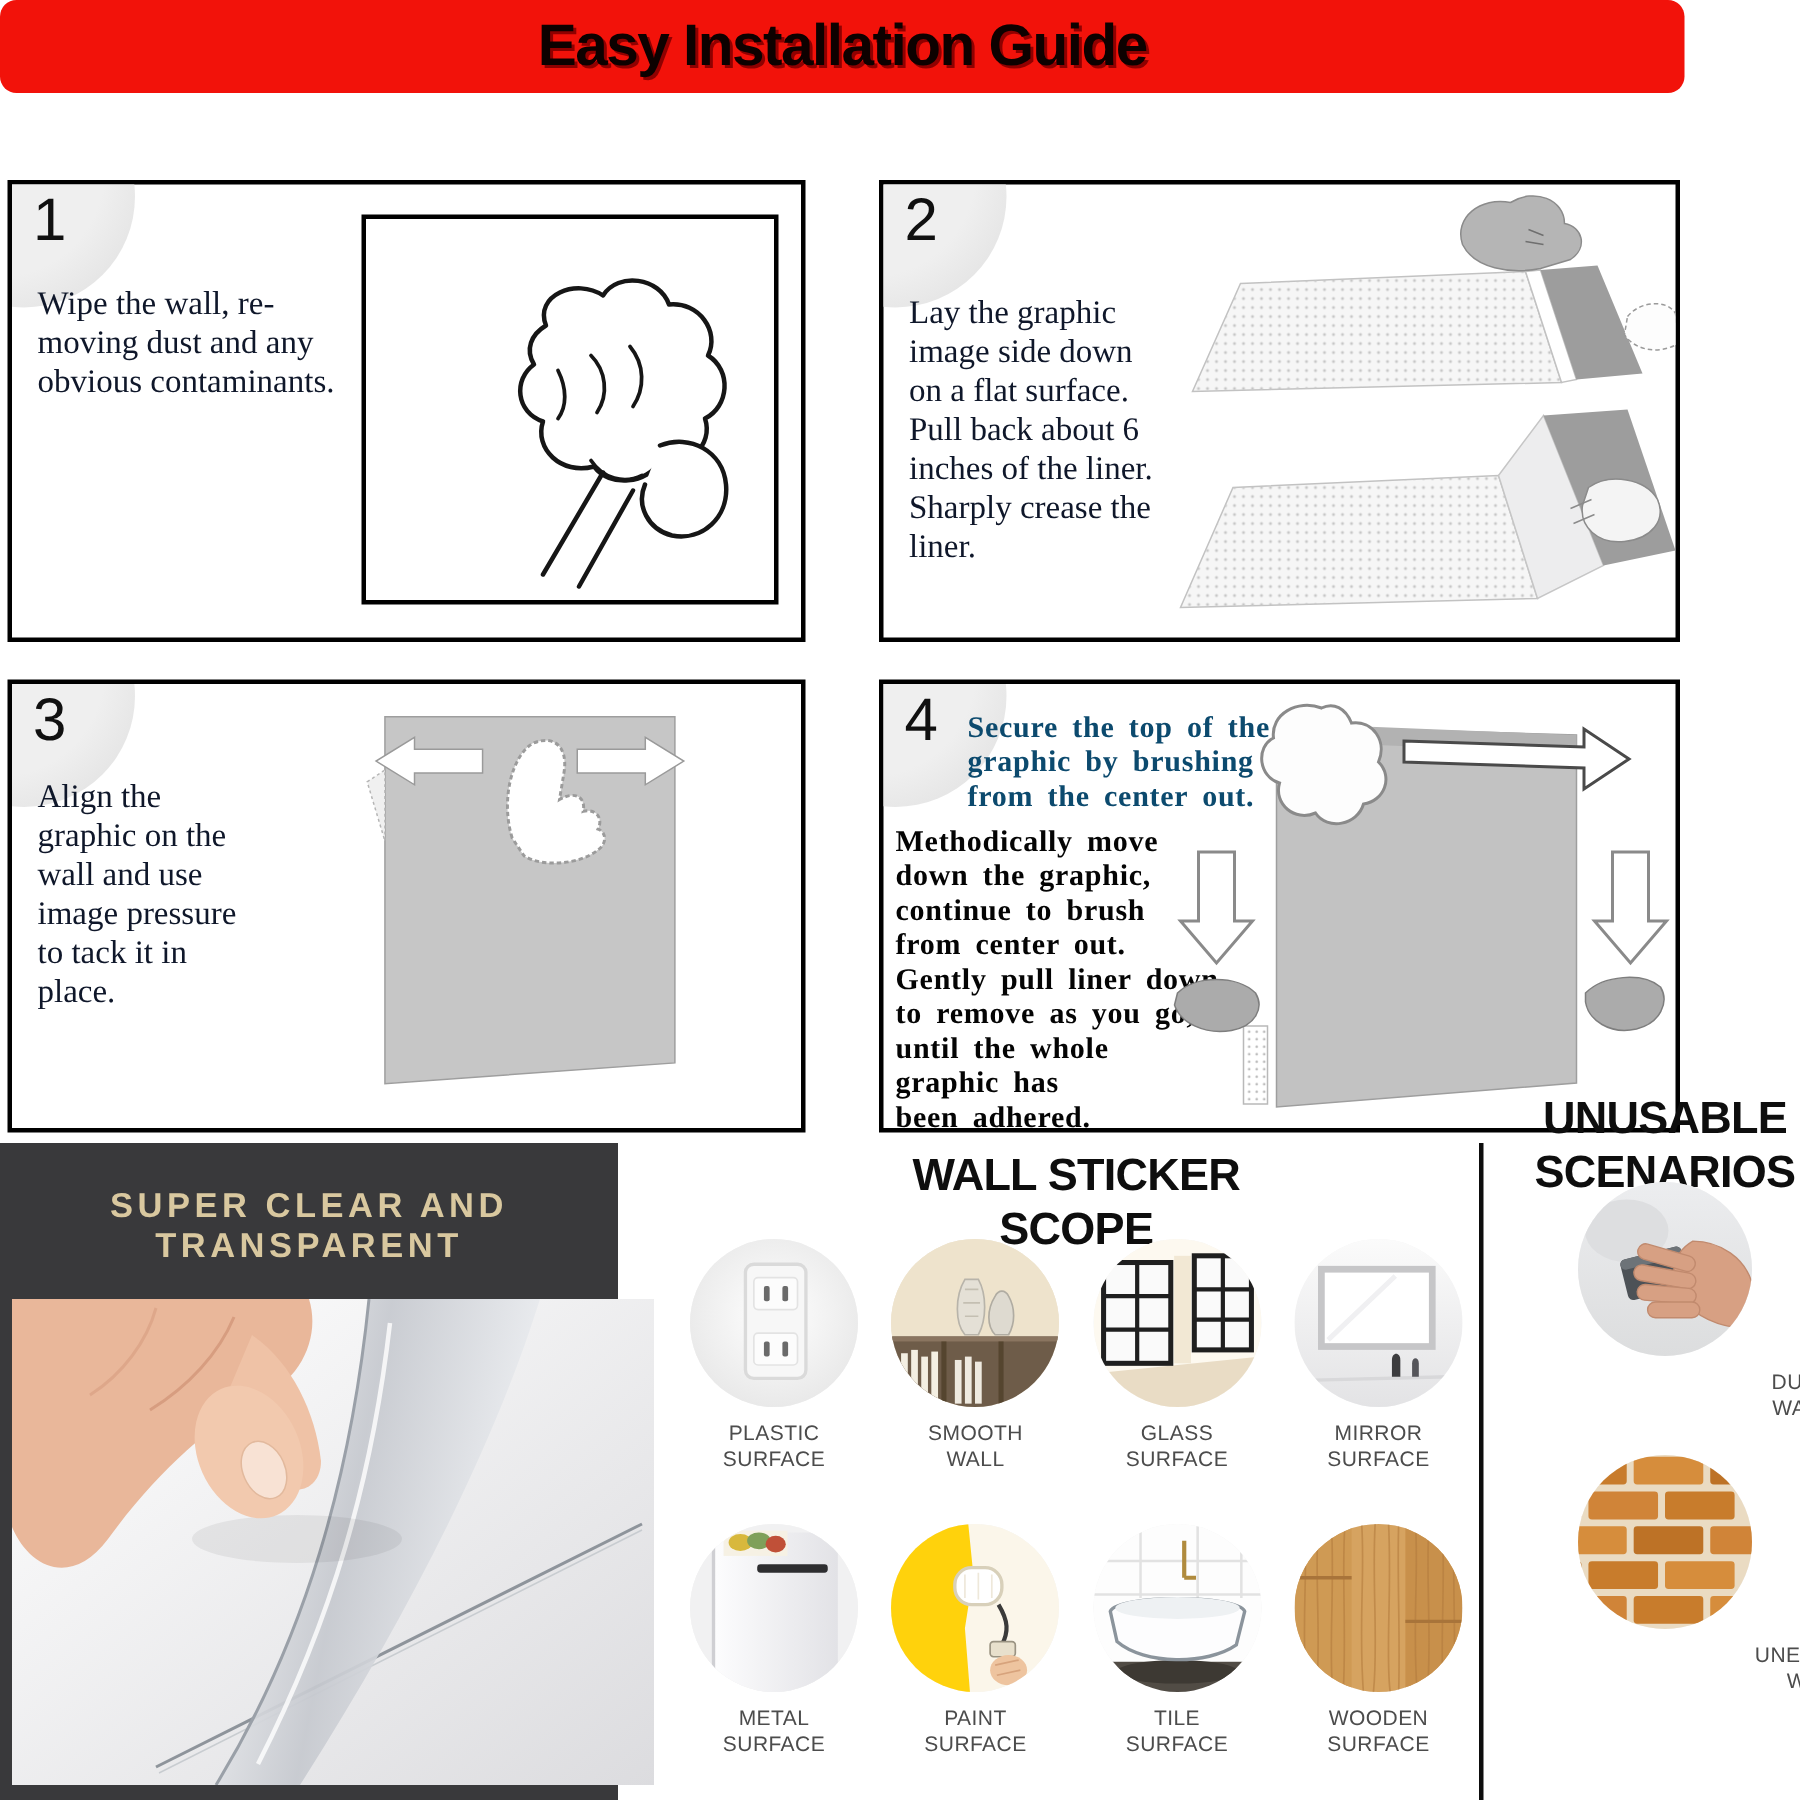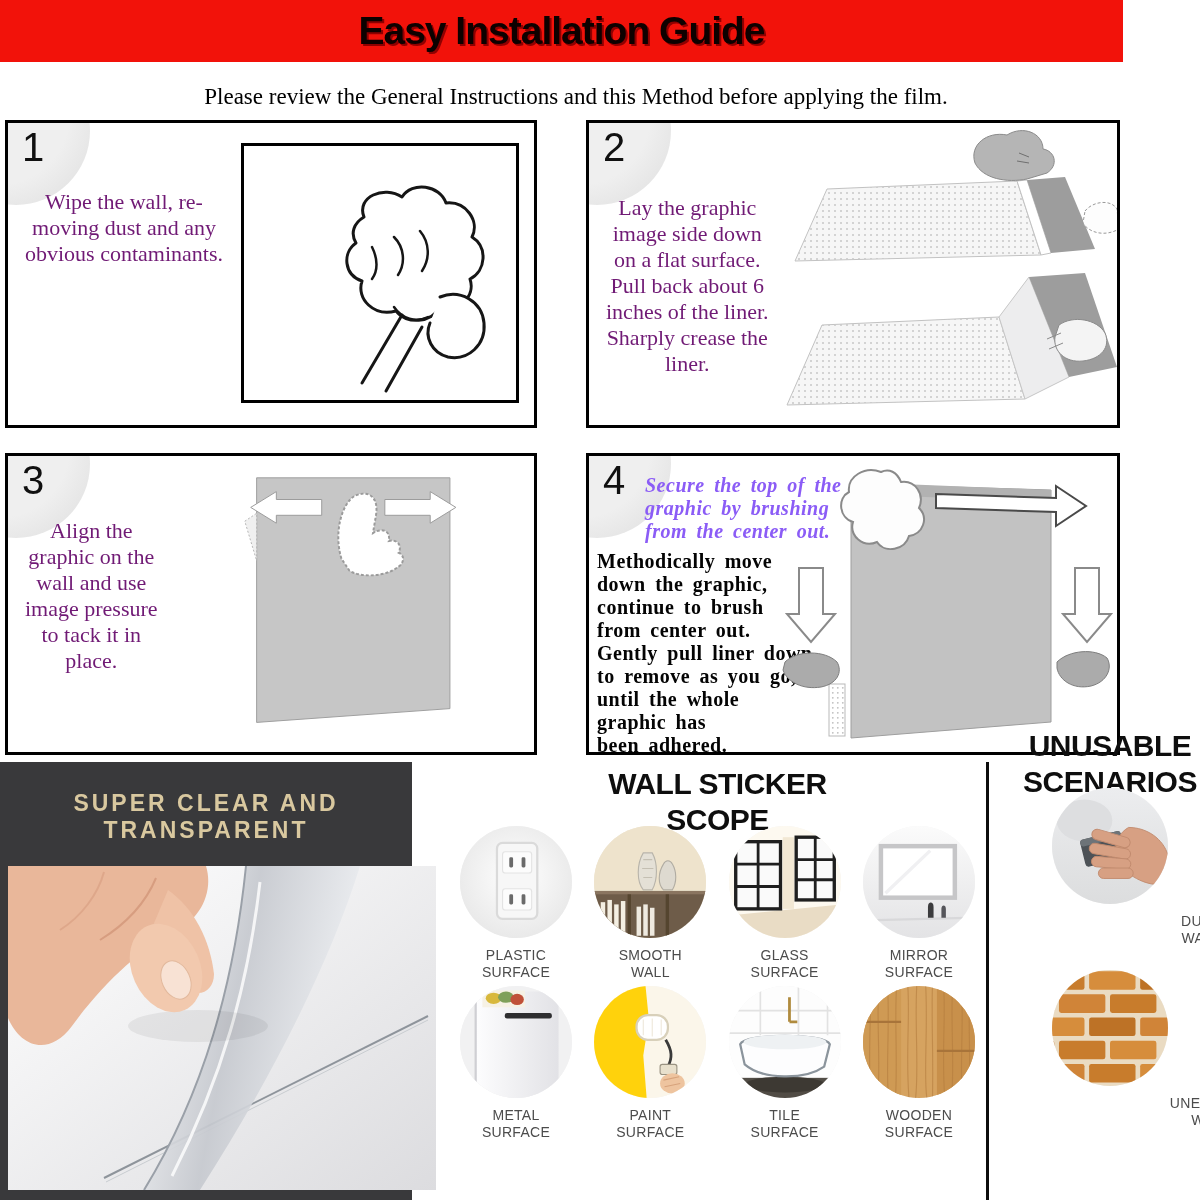--- a/index.html
+++ b/index.html
@@ -1,43 +1,43 @@
 <!DOCTYPE html>
 <html><head>
 <meta charset="utf-8">
 <style>
   html,body { margin:0; padding:0; background:#fff; }
   .page { position:relative; width:1200px; height:1200px; background:#ffffff;
           font-family:"Liberation Sans", sans-serif; overflow:hidden; }
 
   
   .banner { position:absolute; left:0; top:0; width:1123px; height:62px; background:#f2120a;
-            display:flex; align-items:center; justify-content:center; }
+            display:flex; align-items:center; justify-content:center;border-radius:11px; }
   .banner-title { font-size:39px; font-weight:bold; color:#0d0100; letter-spacing:-1px;
                   text-shadow:2px 2px 0 #8f0000; }
 
   .subtitle { position:absolute; left:0; top:84px; width:1152px; text-align:center;
               font-family:"Liberation Serif", serif; font-size:23px; color:#000; }
 
   
   .stepbox { position:absolute; background:#fff; border:3px solid #000; box-sizing:border-box; overflow:hidden; }
   #box1 { left:5px;   top:120px; width:532px; height:308px; }
   #box2 { left:586px; top:120px; width:534px; height:308px; }
   #box3 { left:5px;   top:453px; width:532px; height:302px; }
   #box4 { left:586px; top:453px; width:534px; height:302px; }
   .corner { position:absolute; left:-66px; top:-66px; width:148px; height:148px; border-radius:50%;
             background:radial-gradient(circle at 38% 38%, #efefef 55%, #dcdcdc 100%); }
   .stepnum { position:absolute; left:14px; top:2px; font-size:40px; color:#101010; }
   .steptext { position:absolute; font-family:"Liberation Serif", serif; font-size:22px;
-              line-height:26px; color:#701a75;text-align:center; }
+              line-height:26px; color:#0f172a; }
   #box1 .steptext { left:17px; top:66px; }
   #box2 .steptext { left:17px; top:72px; }
   #box3 .steptext { left:17px; top:62px; }
   .s4head { position:absolute; left:56px; top:18px; font-family:"Liberation Serif", serif;
-            font-weight:bold; font-size:20px; line-height:23px; letter-spacing:0.5px; word-spacing:4px; color:#8b5cf6;font-style:italic;}
+            font-weight:bold; font-size:20px; line-height:23px; letter-spacing:0.5px; word-spacing:4px; color:#0c4a6e;}
   .s4body { position:absolute; left:8px; top:94px; font-family:"Liberation Serif", serif;
             font-weight:bold; font-size:20px; line-height:23px; letter-spacing:0.5px; word-spacing:4px; color:#040404;}
   .illus { position:absolute; }
   .illus svg { display:block; width:100%; height:100%; }
   #box1 .illus { left:233px; top:20px; width:278px; height:260px; border:3px solid #000; box-sizing:border-box; background:#fff; }
   #box2 .illus { left:178px; top:2px;  width:352px; height:300px; }
   #box3 .illus { left:205px; top:8px;  width:320px; height:288px; }
   #box4 .illus { left:162px; top:0;    width:368px; height:300px; }
 
   
@@ -45,21 +45,21 @@
   .darkpanel-title { position:absolute; top:28px; left:0; width:100%; text-align:center;
                      color:#d9c89f; font-size:23px; font-weight:bold; letter-spacing:3px; }
   .photo { position:absolute; left:8px; top:104px; width:428px; height:324px; }
   .photo svg { display:block; width:100%; height:100%; }
 
   
   .scope { position:absolute; left:450px; top:762px; width:535px; height:438px; }
   .sec-title { text-align:center; font-size:30px; font-weight:bold; line-height:36px;
                color:#0e0e0e; letter-spacing:-0.5px; padding-top:4px; }
   .row { position:absolute; left:2px; width:531px; display:flex; justify-content:space-between; }
-  .row1 { top:64px; } .row2 { top:224px; }
+  .row1 { top:64px; } .row2 { top:254px; }
   .cell { width:128px; text-align:center; }
   .circle { width:112px; height:112px; border-radius:50%; overflow:hidden; margin:0 auto;
             background:#f4f4f4; }
   .circle svg { display:block; width:100%; height:100%; }
   .circle.big { width:116px; height:116px; }
   .cap { margin-top:9px; font-size:14px; line-height:17px; color:#4c4c4c; letter-spacing:0.3px; }
 
   .divider { position:absolute; left:986px; top:762px; width:3px; height:438px; background:#0d0d0d; }
 
   .unusable { position:absolute; left:990px; top:724px; width:240px; height:438px; }
@@ -68,21 +68,20 @@
 </style>
 </head>
 <body>
 
 <div class="page">
 
   <div class="banner">
     <div class="banner-title">Easy Installation Guide</div>
   </div>
 
-  <div class="subtitle">Please review the General Instructions and this Method before applying the film.</div>
 
   <div class="stepbox" id="box1">
     <div class="corner"></div>
     <div class="stepnum">1</div>
     <div class="steptext">
       <div>Wipe the wall, re-</div>
       <div>moving dust and any</div>
       <div>obvious contaminants.</div>
     </div>
     <div class="illus">

